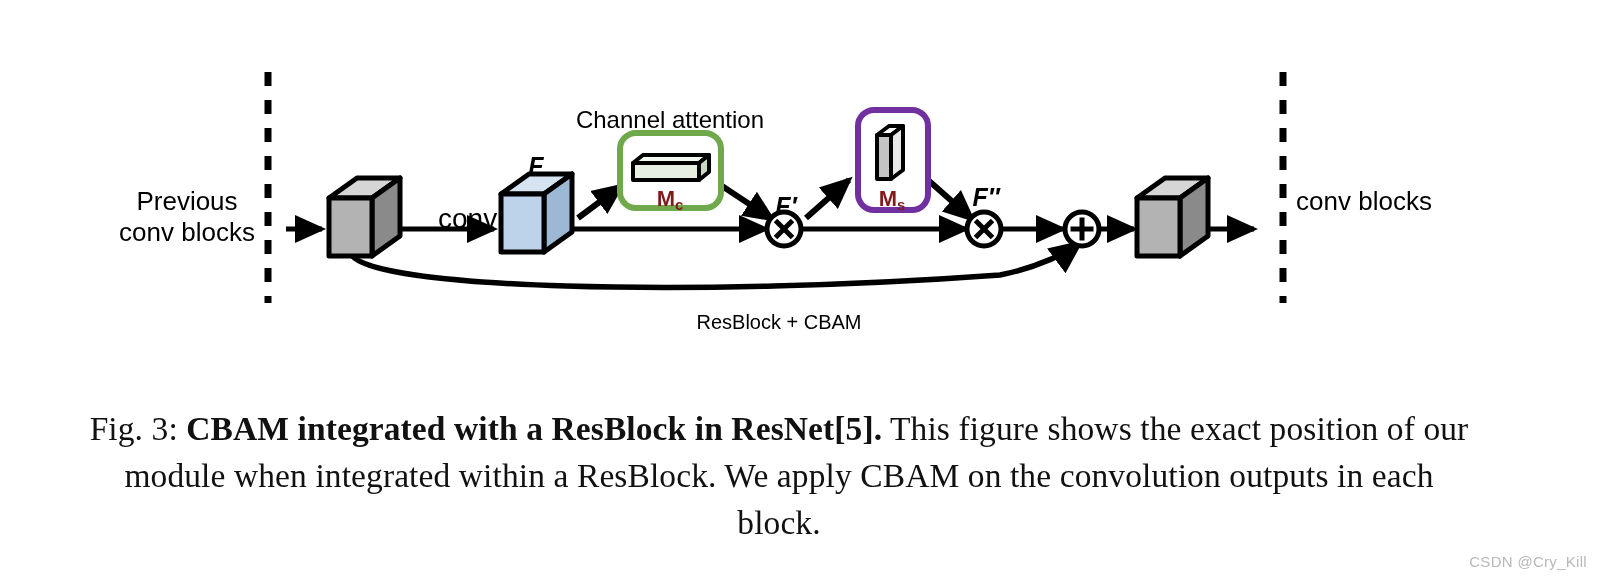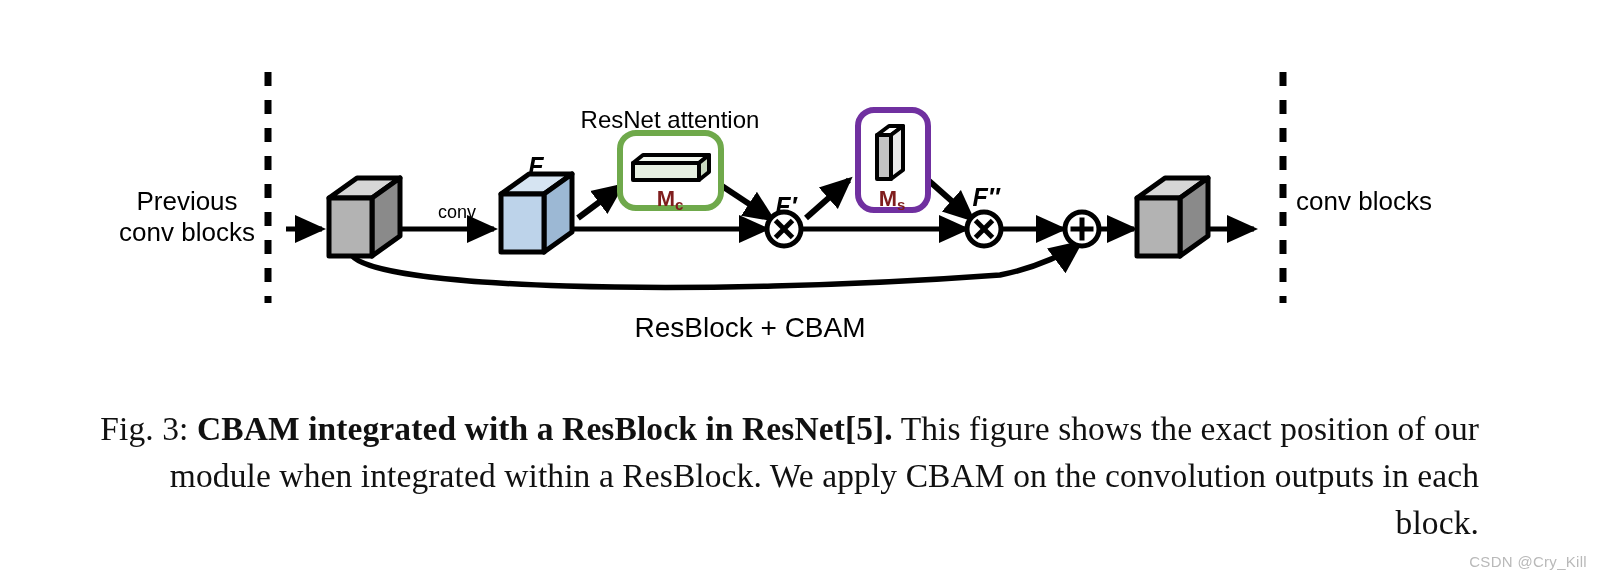--- a/index.html
+++ b/index.html
@@ -55,33 +55,33 @@
     font-size: 26px;
     text-align: center;
   }
   #label-next {
     left: 1364px; top: 186px;
     font-size: 26px;
     text-align: center;
   }
   #label-conv {
     left: 438px; top: 202px;
-    font-size: 18px;
+    font-size: 28px;
   }
   #label-channel-attention {
     left: 670px; top: 106px;
     font-size: 24px;
   }
   #label-spatial-attention {
     left: 892px; top: 76px;
     font-size: 24px;
   }
   #label-resblock-cbam {
-    left: 750px; top: 311px;
-    font-size: 28px;
+    left: 779px; top: 311px;
+    font-size: 20px;
   }
 
   .mathlabel {
     position: absolute;
     font-family: "Liberation Sans", sans-serif;
     font-weight: bold;
     font-style: italic;
     color: #000000;
     white-space: nowrap;
   }
@@ -111,21 +111,21 @@
   
   #caption {
     position: absolute;
     left: 79px;
     top: 405px;
     width: 1400px;
     font-family: "Liberation Serif", serif;
     font-size: 33.5px;
     line-height: 47px;
     color: #111111;
-    text-align: right;
+    text-align: center;
     letter-spacing: 0.1px;
   }
   #caption .cap-bold { font-weight: bold; }
 
   
   #watermark {
     position: absolute;
     right: 14px;
     bottom: 10px;
     font-family: "Liberation Sans", sans-serif;
@@ -228,21 +228,21 @@
       <div>Previous</div>
       <div>conv blocks</div>
     </div>
 
     <div class="dlabel center" id="label-next">
       <div>conv blocks</div>
     </div>
 
     <div class="dlabel" id="label-conv">conv</div>
 
-    <div class="dlabel center" id="label-channel-attention">ResNet attention</div>
+    <div class="dlabel center" id="label-channel-attention">Channel attention</div>
 
 
     <div class="dlabel center" id="label-resblock-cbam">ResBlock + CBAM</div>
 
     <div class="mathlabel" id="label-F">F</div>
     <div class="mathlabel" id="label-Fp">F′</div>
     <div class="mathlabel" id="label-Fpp">F″</div>
 
     <div class="masklabel" id="label-Mc"><span>M</span><sub>c</sub></div>
 

